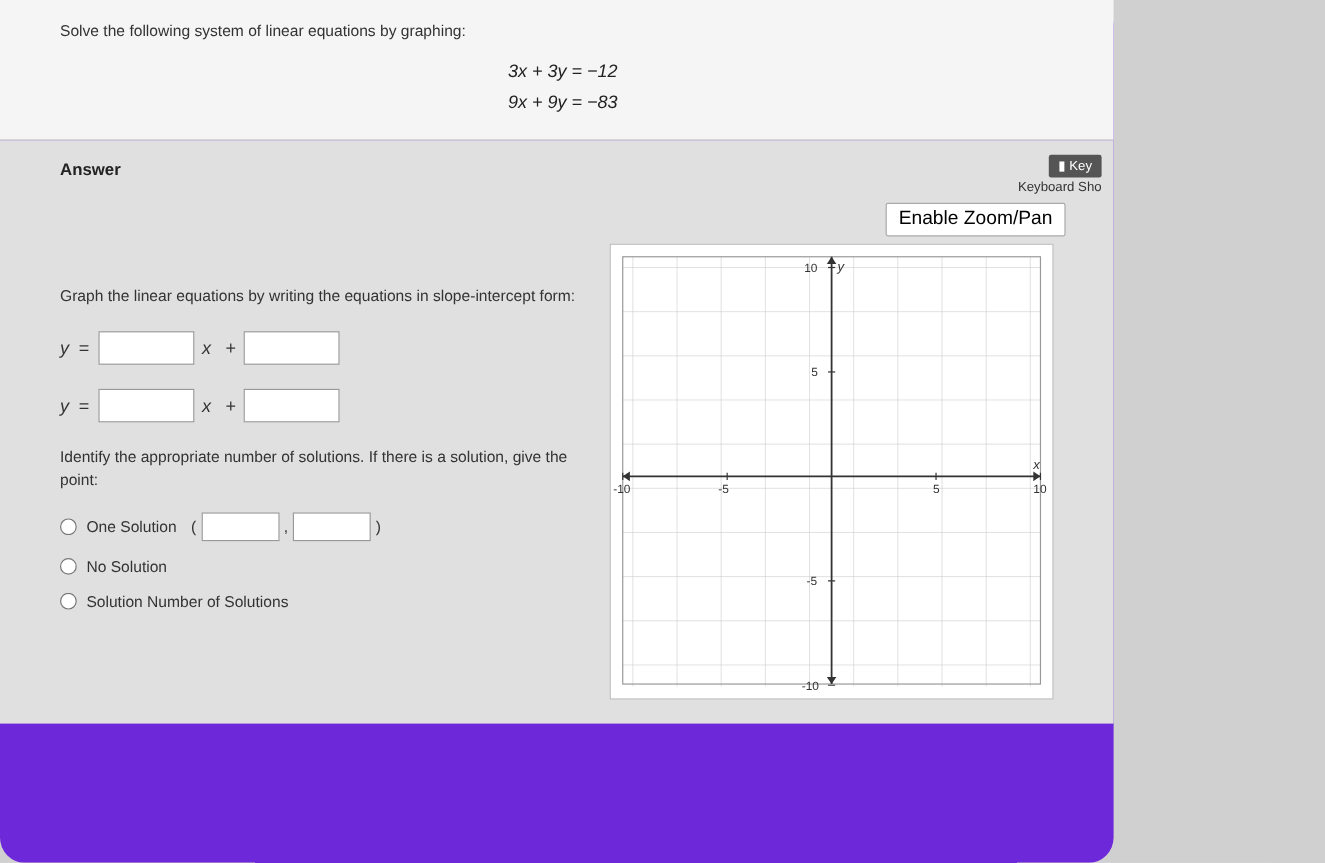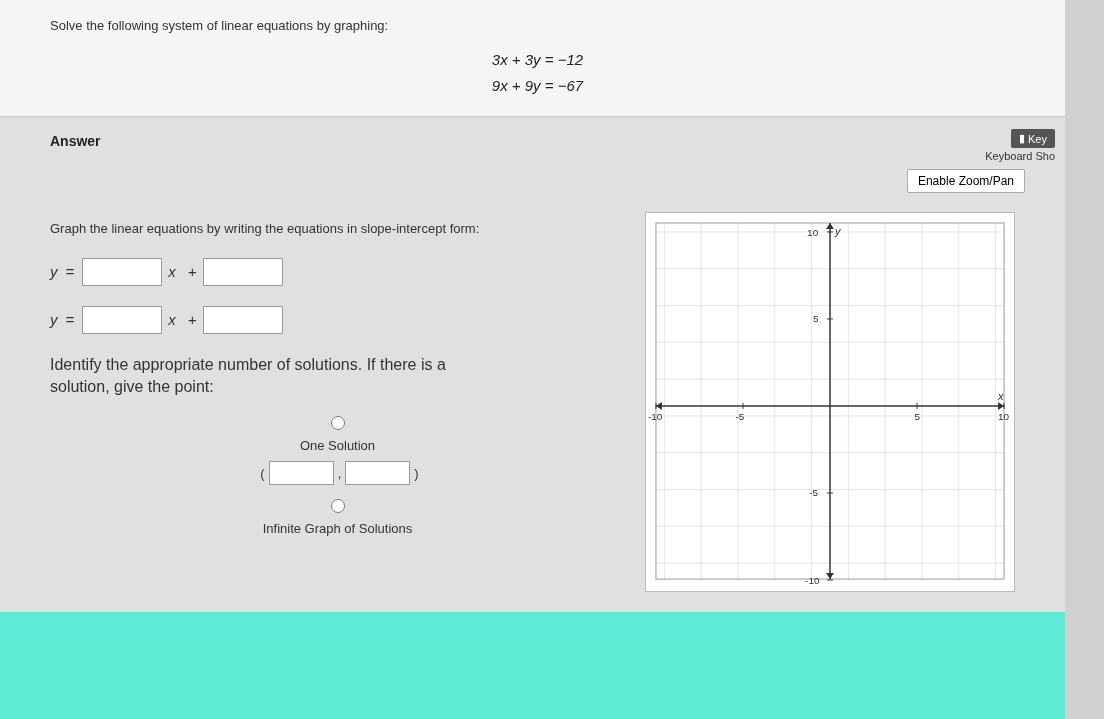--- a/index.html
+++ b/index.html
@@ -6,25 +6,26 @@
     body {
       font-family: Arial, sans-serif;
       background: #d0d0d0;
       width: 1104px;
       min-height: 719px;
       position: relative;
       overflow: hidden;
     }
 
     .main-container {
-      background: #5eead4;
+      background: #6d28d9;
       margin: 0;
       padding: 0;
-      width: 1065px;
+      width: 928px;
       min-height: 719px;
+      border-radius: 21px;
     }
 
     .problem-section {
       background: #f5f5f5;
       padding: 18px 40px 18px 50px;
       border-bottom: 1px solid #ccc;
     }
 
     .problem-title {
       font-size: 13px;
@@ -142,35 +143,34 @@
     .eq-plus {
       margin: 0 6px;
       font-size: 15px;
     }
 
     .solutions-section {
       margin-top: 20px;
     }
 
     .solutions-instruction {
-      font-size: 16px;
+      font-size: 13px;
       color: #333;
       margin-bottom: 18px;
       max-width: 430px;
       line-height: 1.4;
     }
 
     .radio-option {
       display: flex;
       align-items: center;
       margin-bottom: 14px;
       font-size: 13px;
       color: #333;
       gap: 8px;
-      flex-direction: column;
     }
 
     .radio-option input[type="radio"] {
       cursor: pointer;
       width: 14px;
       height: 14px;
     }
 
     .one-solution-inputs {
       display: flex;
@@ -193,23 +193,23 @@
       width: 380px;
       flex-shrink: 0;
       padding-top: 10px;
     }
 
     .zoom-pan-btn {
       float: right;
       background: white;
       border: 1px solid #aaa;
       padding: 4px 10px;
-      font-size: 12px;
+      font-size: 16px;
       cursor: pointer;
-      margin-bottom: 19px;
+      margin-bottom: 6px;
       border-radius: 2px;
     }
 
     .graph-container {
       clear: both;
       background: white;
       border: 1px solid #bbb;
       position: relative;
       width: 370px;
       height: 380px;
@@ -222,21 +222,21 @@
   </style>
 </head>
 <body>
 
 <div class="main-container">
 
   <div class="problem-section">
     <div class="problem-title">Solve the following system of linear equations by graphing:</div>
     <div class="equations">
       <span class="equation-line">3x + 3y  =  −12</span>
-      <span class="equation-line">9x + 9y  =  −67</span>
+      <span class="equation-line">9x + 9y  =  −83</span>
     </div>
   </div>
 
   <div class="answer-section">
     <div class="answer-label">Answer</div>
 
     <div class="top-right-buttons">
       <button class="key-button">
         <span>▮</span>
         <span>Key</span>
@@ -276,24 +276,28 @@
             <span>One Solution</span>
             <div class="one-solution-inputs">
               <span>(</span>
               <input class="small-input" type="text" value="" style="">
               <span>,</span>
               <input class="small-input" type="text" value="" style="">
               <span>)</span>
             </div>
           </div>
 
-
           <div class="radio-option">
             <input type="radio" name="solution-type" style="">
-            <span>Infinite Graph of Solutions</span>
+            <span>No Solution</span>
+          </div>
+
+          <div class="radio-option">
+            <input type="radio" name="solution-type" style="">
+            <span>Solution Number of Solutions</span>
           </div>
         </div>
 
       </div>
 
       <div class="right-panel">
         <button class="zoom-pan-btn">Enable Zoom/Pan</button>
 
         <div class="graph-container">
           <svg class="graph-svg" viewBox="0 0 370 380" xmlns="http://www.w3.org/2000/svg">

